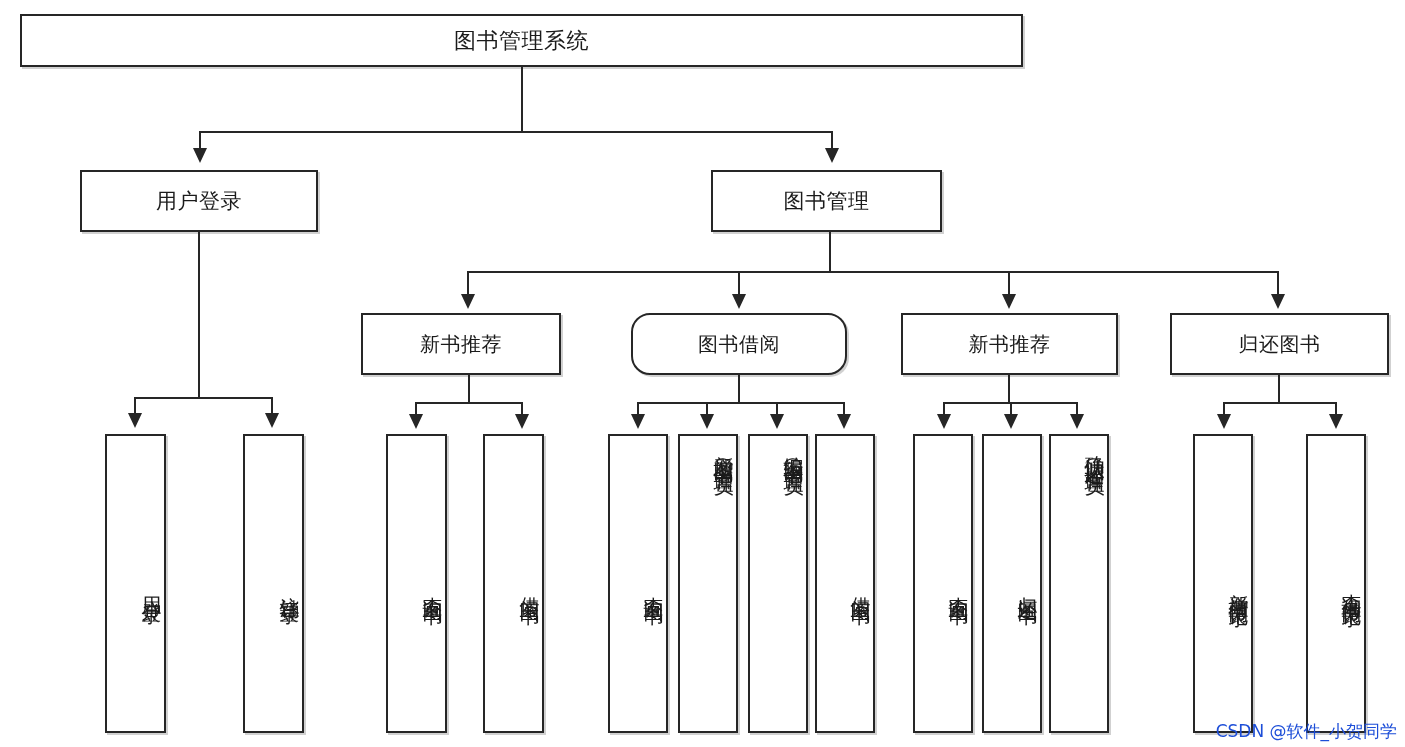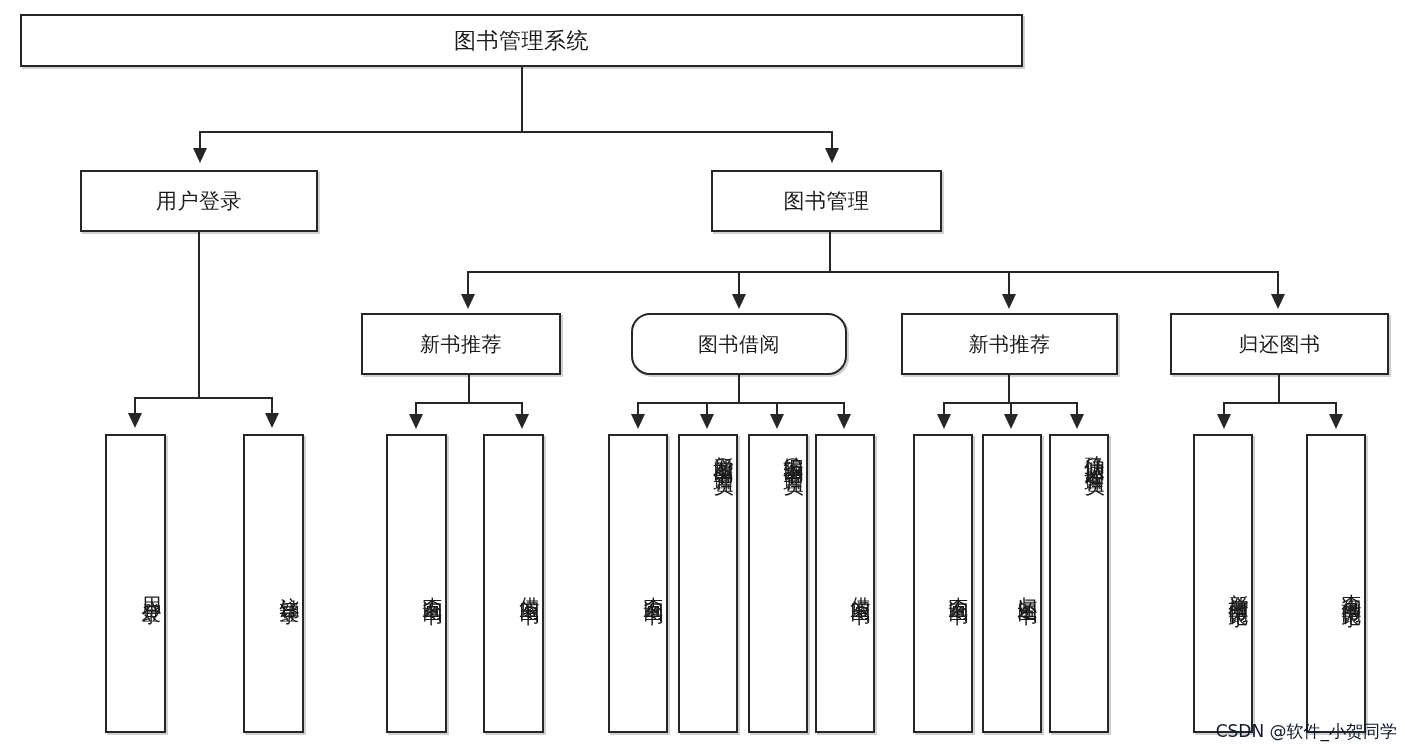--- a/index.html
+++ b/index.html
@@ -68,21 +68,21 @@
     border-right: 7px solid transparent;
     border-top: 15px solid #262626;
   }
 
   
   #watermark {
     position: absolute;
     right: 8px;
     bottom: 4px;
     font-size: 17px;
-    color: #0f172a;
+    color: #1d4ed8;
     white-space: nowrap;
     font-family: "DejaVu Sans", "Liberation Sans", sans-serif;
   }
 </style>
 </head>
 <body>
 
 <div id="canvas">
 
   <div class="node root" style="left:20px; top:14px; width:1003px; height:53px;">

